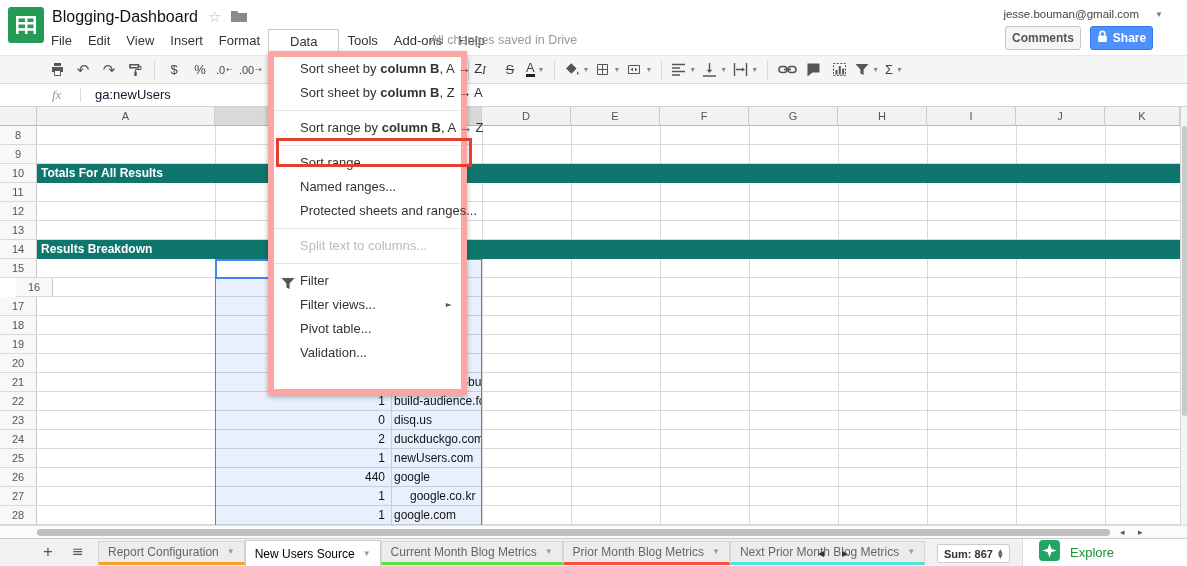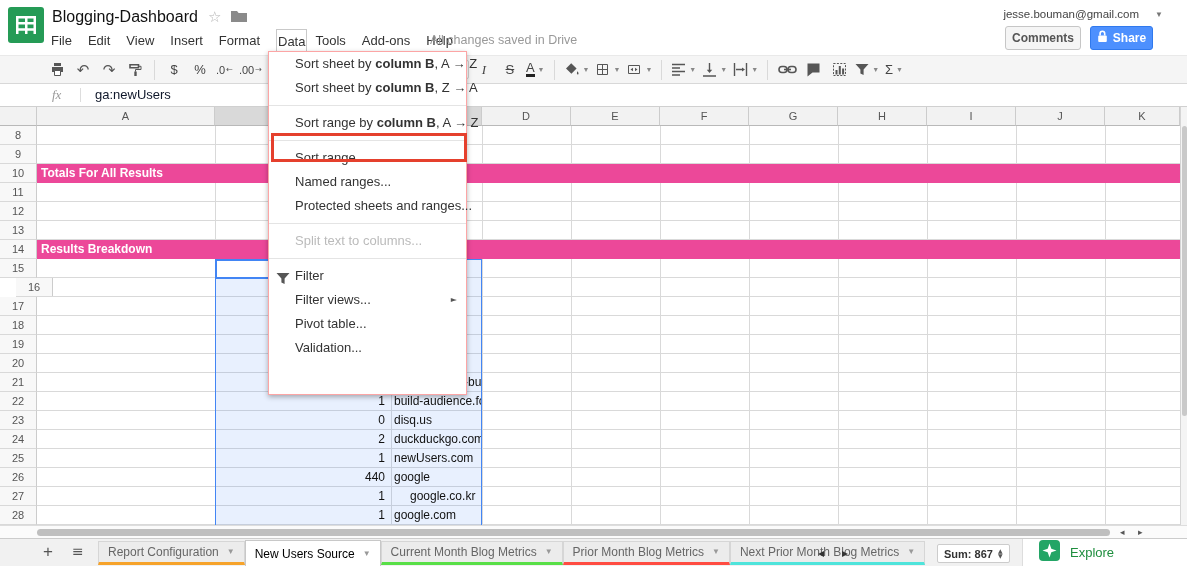--- a/index.html
+++ b/index.html
@@ -7,21 +7,21 @@
        font-family:"Liberation Sans",sans-serif;-webkit-font-smoothing:antialiased;}
   .abs{position:absolute;}
   
   #topbar{position:absolute;left:0;top:0;width:1187px;height:55px;background:#fff;z-index:30;}
   #logo{position:absolute;left:8px;top:7px;width:36px;height:36px;}
   #title-row{position:absolute;left:52px;top:6px;height:22px;display:flex;align-items:center;gap:10px;}
   #doc-title{font-size:16px;color:#111;}
   #star{font-size:15px;color:#b5b5b5;font-family:"DejaVu Sans",sans-serif;}
   #menubar{position:absolute;left:43px;top:29px;height:23px;display:flex;align-items:stretch;}
   .mb-item{font-size:13px;color:#333;line-height:23px;padding:0 8px;cursor:default;}
-  .mb-item.open{background:#fff;border:1px solid #c9c9c9;border-bottom:none;padding:0 1px;position:relative;z-index:45;margin-left:8px;}
+  .mb-item.open{background:#fff;border:1px solid #c9c9c9;border-bottom:none;padding:0 21px;position:relative;z-index:45;}
   #save-status{position:absolute;left:430px;top:29px;line-height:23px;font-size:12.5px;color:#999;}
   #account{position:absolute;right:24px;top:8px;font-size:11.5px;color:#444;display:flex;align-items:center;gap:16px;}
   #account .dd{font-size:8px;color:#777;}
   #comments-btn{position:absolute;left:1005px;top:26px;width:76px;height:24px;background:#f5f5f5;
      border:1px solid #c6c6c6;border-radius:3px;font-size:12px;font-weight:bold;color:#555;
      font-family:"Liberation Sans",sans-serif;}
   #share-btn{position:absolute;left:1090px;top:26px;width:63px;height:24px;background:#4d90fe;
      border:1px solid #3079ed;border-radius:3px;font-size:12px;font-weight:bold;color:#fff;
      display:flex;align-items:center;justify-content:center;gap:5px;font-family:"Liberation Sans",sans-serif;}
   
@@ -49,21 +49,21 @@
   #fx-value{position:absolute;left:95px;top:0;line-height:22px;font-size:13px;color:#0f172a;}
   
   #spreadsheet{position:absolute;left:0;top:0;width:1187px;height:566px;z-index:1;}
   .colhdr{background:#f2f2f2;border-right:1px solid #ccc;border-bottom:1px solid #b9b9b9;
      box-sizing:border-box;text-align:center;font-size:11px;color:#555;line-height:18px;}
   .colhdr.sel{background:#d9d9d9;}
   .rownum{background:#f8f8f8;border-right:1px solid #ccc;border-bottom:1px solid #d9d9d9;
      box-sizing:border-box;text-align:center;font-size:11px;color:#555;line-height:18px;}
   .rowline{border-bottom:1px solid #d9d9d9;box-sizing:border-box;z-index:1;}
   .vline{background:#d9d9d9;width:1px;z-index:2;}
-  .band{background:#ec4899;z-index:3;color:#fff;font-weight:bold;font-size:12px;line-height:19px;padding-left:4px;box-sizing:border-box;}
+  .band{background:#0f766e;z-index:3;color:#fff;font-weight:bold;font-size:12px;line-height:19px;padding-left:4px;box-sizing:border-box;}
   #sel-range{background:rgba(66,133,244,0.12);border:1px solid #4285f4;border-bottom:none;box-sizing:border-box;z-index:4;}
   #active-cell{background:#fff;border:2px solid #4285f4;box-sizing:border-box;z-index:5;}
   .cnum{width:173px;text-align:right;padding-right:3px;font-size:12px;line-height:19px;color:#111;box-sizing:border-box;z-index:6;}
   .ctxt{left:394px;width:87px;overflow:hidden;white-space:nowrap;font-size:12px;line-height:19px;color:#111;z-index:6;}
   .ctxt.bold{font-weight:bold;}
   .cfrag{overflow:hidden;white-space:nowrap;font-size:12px;line-height:19px;color:#111;z-index:6;}
   
   #vscroll{position:absolute;left:1180px;top:107px;width:7px;height:418px;background:#f4f4f4;border-left:1px solid #d5d5d5;box-sizing:border-box;z-index:6;}
   #vthumb{position:absolute;left:1px;top:19px;width:5px;height:290px;background:#c9c9c9;border-radius:3px;}
   #hscroll{position:absolute;left:0;top:525px;width:1187px;height:13px;background:#fbfbfb;border-top:1px solid #ddd;box-sizing:border-box;z-index:6;}
@@ -83,21 +83,21 @@
   .nav{position:absolute;top:7px;font-size:12px;color:#333;font-family:"DejaVu Sans",sans-serif;}
   #sum-pill{position:absolute;left:937px;top:5px;height:17px;padding:0 6px;background:#fff;
      border:1px solid #ccc;border-radius:2px;display:flex;align-items:center;gap:5px;
      font-size:11px;font-weight:bold;color:#333;}
   .updown{display:flex;flex-direction:column;font-size:6px;line-height:4.5px;color:#555;font-family:"DejaVu Sans",sans-serif;}
   #explore{position:absolute;left:1022px;top:0;width:165px;height:27px;background:#fff;
      border-left:1px solid #ddd;display:flex;align-items:center;gap:10px;padding-left:16px;box-sizing:border-box;}
   #explore-label{font-size:13px;color:#1e8e3e;}
   
   #data-menu{position:absolute;left:241px;top:51px;width:199px;height:344px;background:#fff;
-     border:1px solid #fca5a5;box-sizing:border-box;box-shadow:0 2px 5px rgba(0,0,0,0.3);z-index:40;}
+     border:6px solid #fca5a5;box-sizing:border-box;box-shadow:0 2px 5px rgba(0,0,0,0.3);z-index:40;}
   .mitem{position:relative;height:24px;line-height:24px;padding-left:26px;font-size:13px;color:#333;white-space:nowrap;}
   .mitem b{font-weight:bold;}
   .mitem.disabled{color:#bbb;}
   .mitem.hl{background:#ececec;}
   .msep{border-top:1px solid #e4e4e4;margin:5px 0;}
   .micon{position:absolute;left:7px;top:5px;}
   .msub{position:absolute;right:9px;top:0;font-size:8px;color:#555;font-family:"DejaVu Sans",sans-serif;}
   #annotation-box{position:absolute;left:2px;width:196px;height:29px;border:3px solid #e5402d;box-sizing:border-box;z-index:3;}
 </style>
 </head>

